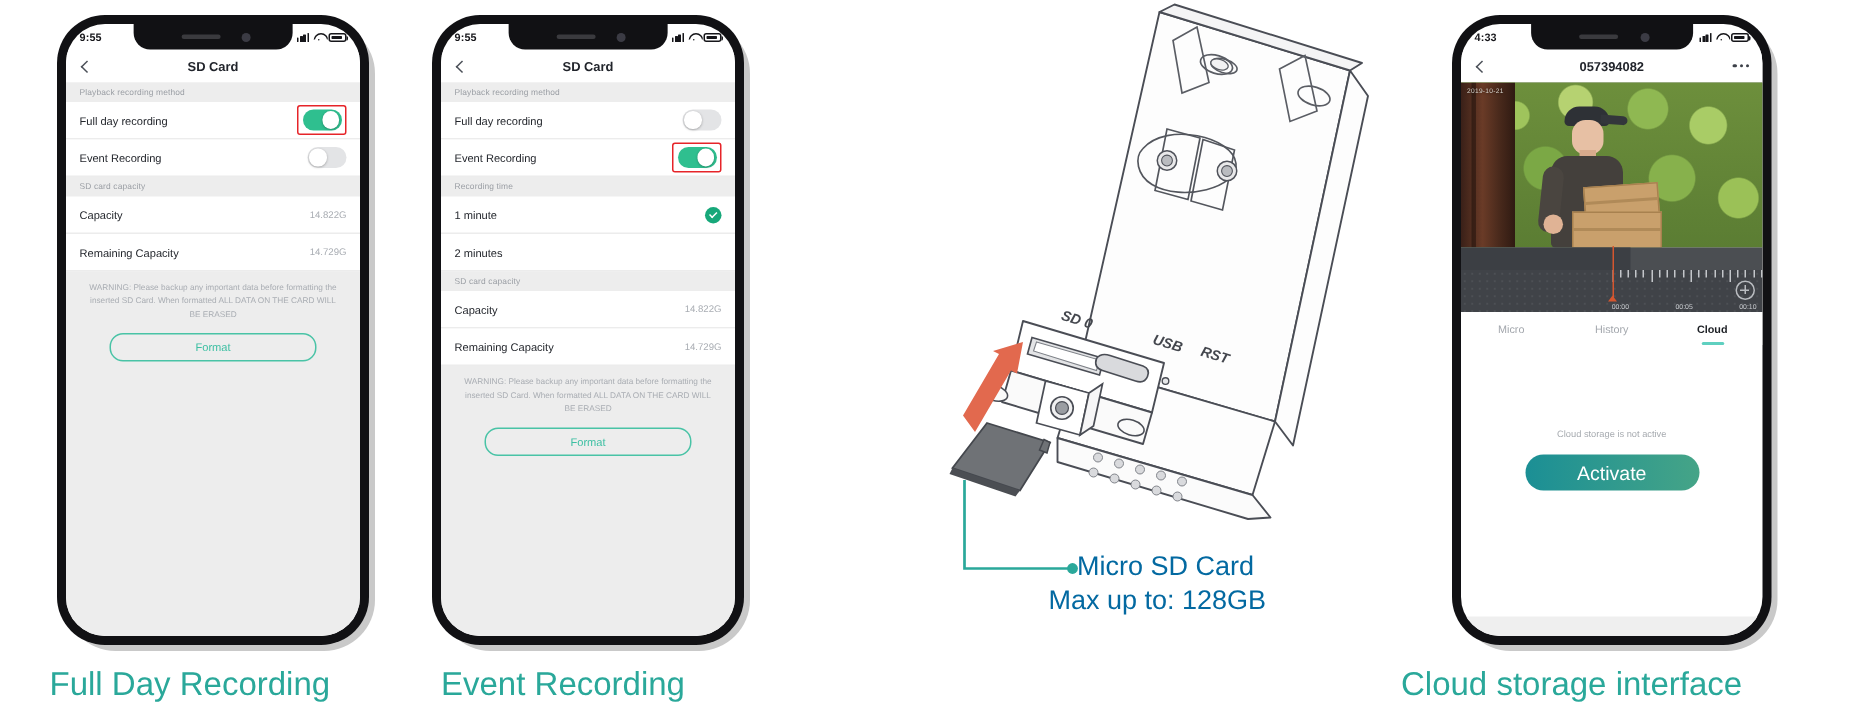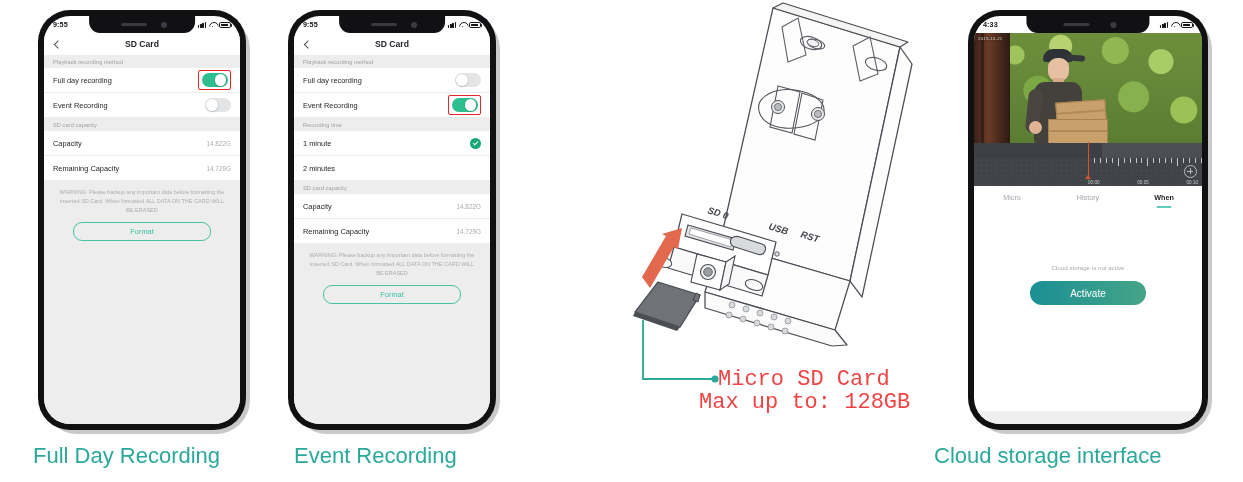--- a/index.html
+++ b/index.html
@@ -208,31 +208,31 @@
 
   .tabs{display:flex;height:22px;align-items:center;background:#fff;}
   .tab{flex:1;text-align:center;font-size:7.2px;color:#a3a7ad;position:relative;}
   .tab.active{color:#1c1f24;font-weight:bold;}
   .tab.active::after{content:"";position:absolute;left:50%;transform:translateX(-50%);
     bottom:-6px;width:15px;height:2px;background:#5fd0c0;border-radius:1px;}
   .cloudmsg{margin-top:56px;text-align:center;font-size:6.2px;color:#a7abb0;}
   .actwrap{display:flex;justify-content:center;margin-top:10px;}
   .actbtn{width:116px;height:24px;border-radius:12px;
     background:linear-gradient(90deg,#1b8f95,#45a487);
-    color:#fff;font-size:10px;display:flex;align-items:center;justify-content:center;}
+    color:#fff;font-size:13px;display:flex;align-items:center;justify-content:center;}
   .homebar{position:absolute;left:0;right:0;bottom:0;height:13px;background:#efefef;}
 
   
   .caption{
     position:absolute;color:#2aa89a;font-size:22px;white-space:nowrap;
   }
 
   
   .illus{position:absolute;left:530px;top:0;width:430px;height:420px;}
-  .callout{position:absolute;font-size:22px;color:#ef4444;white-space:nowrap;font-family:Liberation Mono, monospace;}
+  .callout{position:absolute;font-size:18px;color:#0369a1;white-space:nowrap;}
 </style>
 </head>
 <body>
 
 <div class="stage">
 
   <div class="phone" id="phone1" style="left:38px;top:10px;width:208px;height:420px;">
     <div class="shadow"></div>
     <div class="body">
       <div class="screen">
@@ -446,21 +446,21 @@
       <g stroke="#2aa89a" stroke-width="1.8" fill="none">
         <path d="M113 320 L113 379 L183 379"></path>
       </g>
       <circle cx="185" cy="379" r="3.6" fill="#2aa89a"></circle>
     </svg>
 
     <div class="callout" style="left:188px;top:367px;">Micro SD Card</div>
     <div class="callout" style="left:169px;top:390px;text-align:right;">Max up to: 128GB</div>
   </div>
 
-  <div class="phone" id="phone3" style="left:968px;top:10px;width:240px;height:420px;">
+  <div class="phone" id="phone3" style="left:968px;top:10px;width:213px;height:420px;">
     <div class="shadow"></div>
     <div class="body">
       <div class="screen">
         <div class="notch">
           <div class="speaker"></div>
           <div class="cam"></div>
         </div>
         <div class="statusbar">
           <span class="clock">4:33</span>
           <span class="right">
@@ -468,20 +468,29 @@
                 <i></i>
                 <i></i>
                 <i></i>
                 <i></i>
               </span>
             <span class="wifi"></span>
             <span class="batt">
                 <span class="tip"></span>
               </span>
           </span>
+        </div>
+        <div class="navbar">
+          <span class="back"></span>
+          <span>057394082</span>
+          <span class="dots">
+              <i></i>
+              <i></i>
+              <i></i>
+            </span>
         </div>
 
         <div class="video">
           <div class="vid-sky"></div>
           <div class="vid-door"></div>
           <div class="vid-person">
             <div class="p-cap"></div>
             <div class="p-face"></div>
             <div class="p-neck"></div>
             <div class="p-torso"></div>
@@ -524,21 +533,21 @@
             <span>00:00</span>
             <span>00:05</span>
             <span>00:10</span>
           </div>
           <div class="plus"></div>
         </div>
 
         <div class="tabs">
           <div class="tab">Micro</div>
           <div class="tab">History</div>
-          <div class="tab active">When</div>
+          <div class="tab active">Cloud</div>
         </div>
 
         <div class="cloudmsg">Cloud storage is not active</div>
         <div class="actwrap">
           <div class="actbtn">Activate</div>
         </div>
         <div class="homebar"></div>
       </div>
     </div>
   </div>

